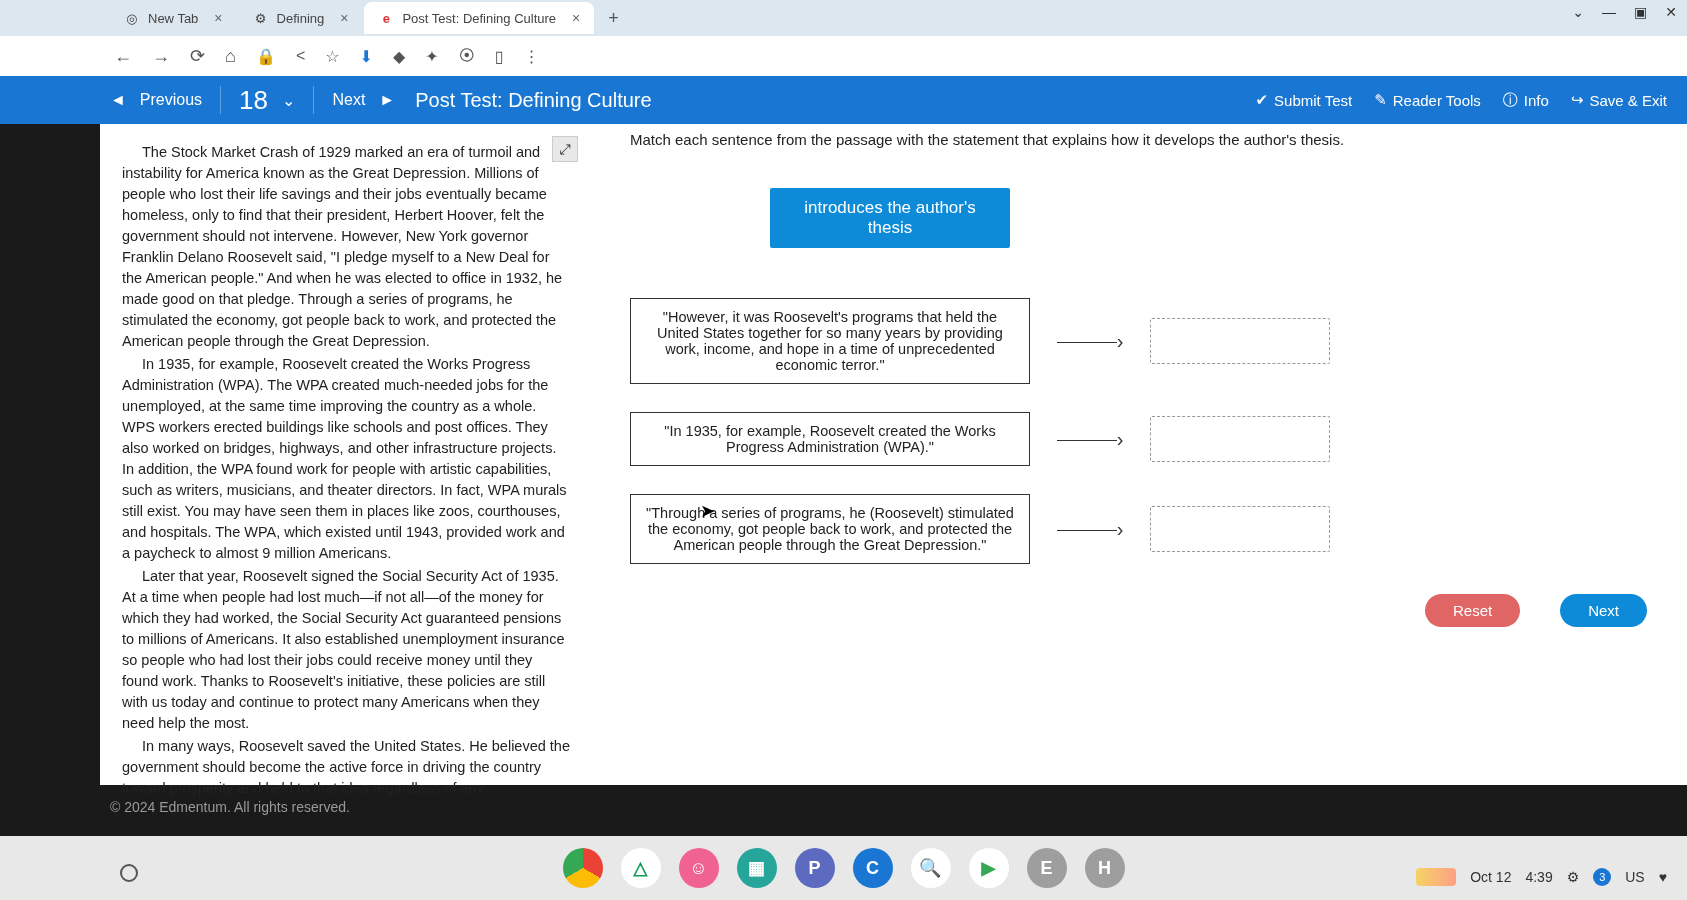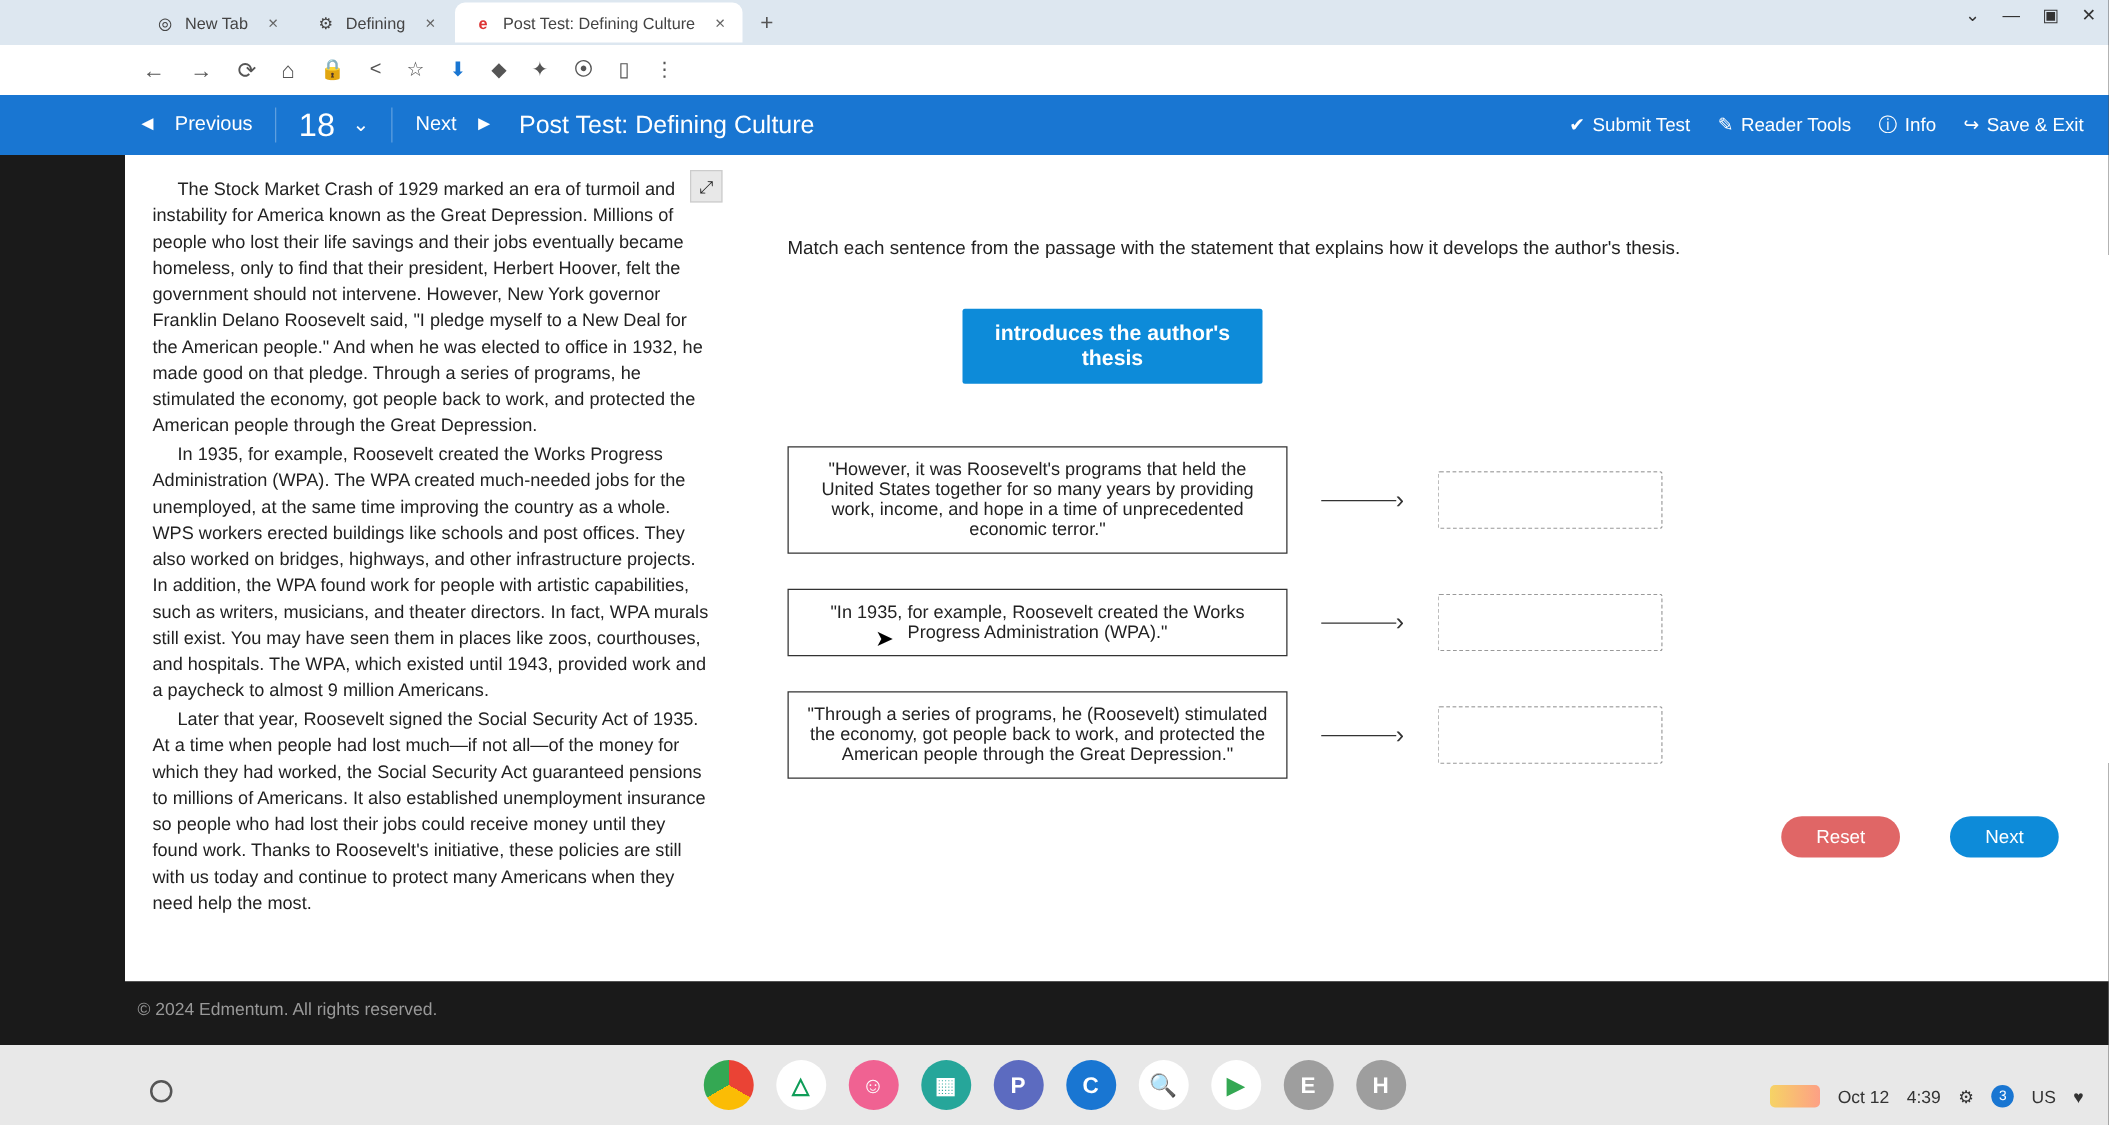--- a/index.html
+++ b/index.html
@@ -28,25 +28,25 @@
 .hdr-title { font-size: 20px; margin-left: 20px; }
 .hdr-right { margin-left: auto; display: flex; align-items: center; gap: 22px; font-size: 15px; }
 .hdr-btn { display: flex; align-items: center; gap: 6px; }
 
 
 .content { background: #fff; position: absolute; left: 100px; right: 0; top: 124px; bottom: 115px; display: flex; }
 .passage { width: 490px; padding: 18px 20px 18px 22px; font-size: 14.5px; line-height: 1.45; color: #222; position: relative; }
 .passage p { text-indent: 20px; margin-bottom: 2px; }
 .expand-icon { position: absolute; top: 12px; right: 12px; width: 26px; height: 26px; background: #e8e8e8; border: 1px solid #ccc; display: flex; align-items: center; justify-content: center; font-size: 14px; }
 
-.question-area { flex: 1; padding: 18px 40px; font-size: 15px; color: #222; margin-top: 48px; }
+.question-area { flex: 1; padding: 7px 40px; font-size: 15px; color: #222; }
 .prompt { margin-bottom: 40px; }
 
 .chips { display: flex; flex-wrap: wrap; gap: 24px; margin: 0 0 50px 140px; }
-.chip { background: #0d8bd9; color: #fff; padding: 10px 16px; font-size: 17px; border-radius: 2px; max-width: 240px; text-align: center; font-weight: bold; }
+.chip { background: #0d8bd9; color: #fff; padding: 10px 16px; font-size: 17px; border-radius: 2px; max-width: 240px; text-align: center; }
 
 .match-rows { display: flex; flex-direction: column; gap: 28px; }
 .match-row { display: flex; align-items: center; gap: 20px; }
 .sentence-box { width: 400px; border: 1.5px solid #333; padding: 10px 14px; font-size: 14.5px; text-align: center; color: #222; }
 .arrow { flex: 0 0 80px; text-align: center; font-size: 20px; color: #333; }
 .arrow-line { display: inline-block; width: 60px; border-top: 1.5px solid #333; vertical-align: middle; }
 .drop-target { width: 180px; height: 46px; border: 1px dashed #999; border-radius: 2px; }
 
 .bottom-btns { display: flex; gap: 40px; justify-content: flex-end; margin-top: 30px; }
 .pill { padding: 8px 28px; border-radius: 20px; color: #fff; font-size: 15px; }
@@ -144,20 +144,21 @@
       </span>
   </div>
 </div>
 
 <div class="content">
   <div class="passage">
     <div class="expand-icon">⤢</div>
     <p>The Stock Market Crash of 1929 marked an era of turmoil and instability for America known as the Great Depression. Millions of people who lost their life savings and their jobs eventually became homeless, only to find that their president, Herbert Hoover, felt the government should not intervene. However, New York governor Franklin Delano Roosevelt said, "I pledge myself to a New Deal for the American people." And when he was elected to office in 1932, he made good on that pledge. Through a series of programs, he stimulated the economy, got people back to work, and protected the American people through the Great Depression.</p>
     <p>In 1935, for example, Roosevelt created the Works Progress Administration (WPA). The WPA created much-needed jobs for the unemployed, at the same time improving the country as a whole. WPS workers erected buildings like schools and post offices. They also worked on bridges, highways, and other infrastructure projects. In addition, the WPA found work for people with artistic capabilities, such as writers, musicians, and theater directors. In fact, WPA murals still exist. You may have seen them in places like zoos, courthouses, and hospitals. The WPA, which existed until 1943, provided work and a paycheck to almost 9 million Americans.</p>
     <p>Later that year, Roosevelt signed the Social Security Act of 1935. At a time when people had lost much—if not all—of the money for which they had worked, the Social Security Act guaranteed pensions to millions of Americans. It also established unemployment insurance so people who had lost their jobs could receive money until they found work. Thanks to Roosevelt's initiative, these policies are still with us today and continue to protect many Americans when they need help the most.</p>
+    <p>In many ways, Roosevelt saved the United States. He believed the government should become the active force in driving the country toward prosperity and held to that idea regardless of any</p>
   </div>
 
   <div class="question-area">
     <div class="prompt">Match each sentence from the passage with the statement that explains how it develops the author's thesis.</div>
 
     <div class="chips">
       <div class="chip">introduces the author's thesis</div>
     </div>
 
     <div class="match-rows">

